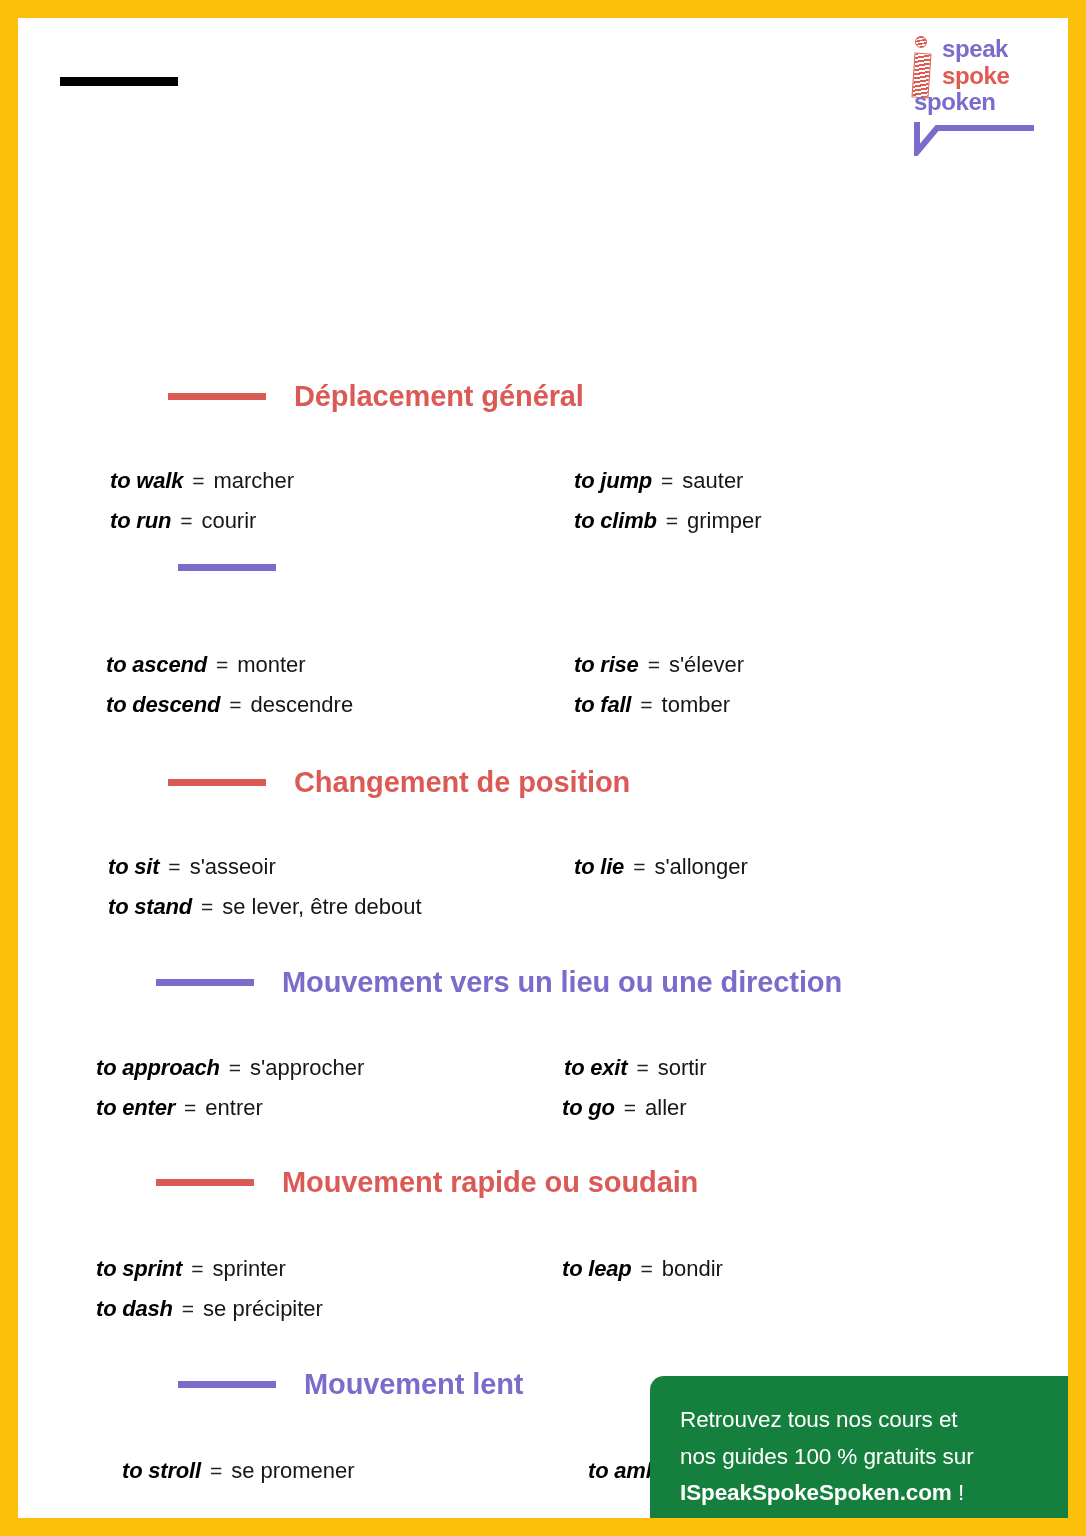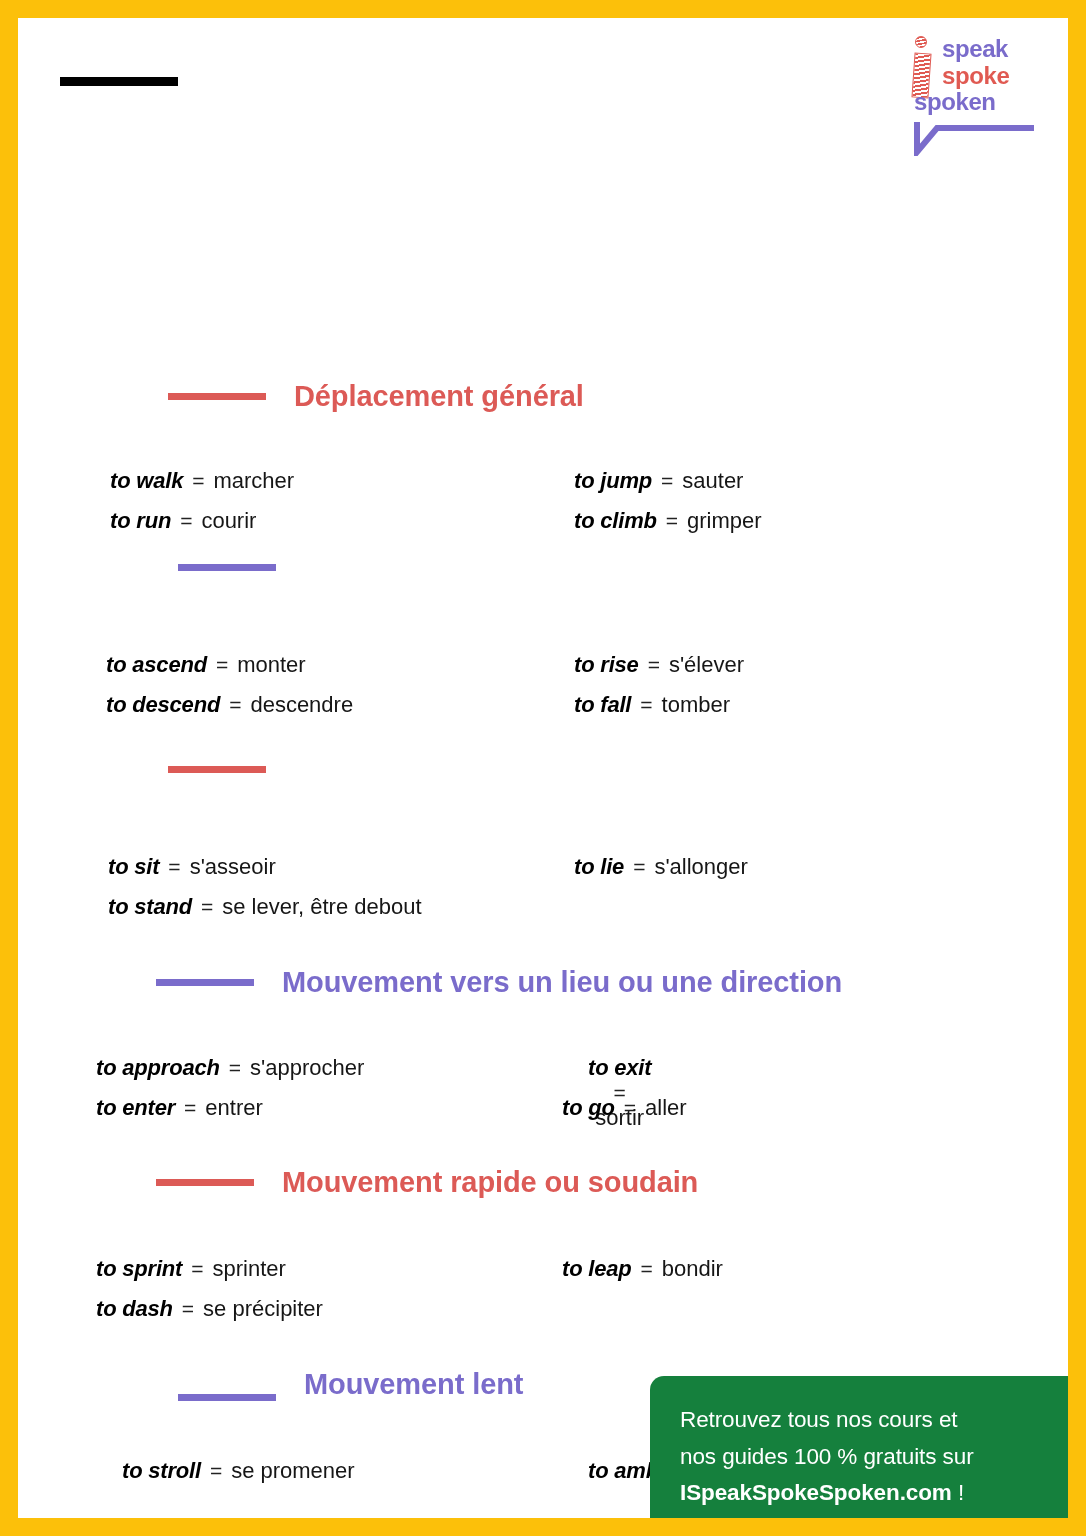--- a/index.html
+++ b/index.html
@@ -261,20 +261,21 @@
           <div class="cell" style="position: absolute; left: 468px; top: 0px;">
             <span class="verb">to fall</span>
             <span class="eq">=</span>
             <span class="fr">tomber</span>
           </div>
         </div>
       </div>
       <div class="section sec-red">
         <div class="section-head" style="position: absolute; top: 598px; left: 150px;">
           <span class="section-rule"></span>
+          <span class="section-title">Changement de position</span>
         </div>
         <div class="row" style="position: absolute; left: 90px; top: 686px;">
           <div class="cell">
             <span class="verb">to sit</span>
             <span class="eq">=</span>
             <span class="fr">s'asseoir</span>
           </div>
           <div class="cell" style="position: absolute; left: 466px; top: 0px;">
             <span class="verb">to lie</span>
             <span class="eq">=</span>
@@ -293,21 +294,21 @@
         <div class="section-head" style="position: absolute; top: 798px; left: 138px;">
           <span class="section-rule"></span>
           <span class="section-title">Mouvement vers un lieu ou une direction</span>
         </div>
         <div class="row" style="position: absolute; left: 78px; top: 887px;">
           <div class="cell">
             <span class="verb">to approach</span>
             <span class="eq">=</span>
             <span class="fr">s'approcher</span>
           </div>
-          <div class="cell" style="position: absolute; left: 492px; top: 0px; flex-direction: column;">
+          <div class="cell" style="position: absolute; left: 468px; top: 0px;">
             <span class="verb">to exit</span>
             <span class="eq">=</span>
             <span class="fr">sortir</span>
           </div>
         </div>
         <div class="row" style="position: absolute; left: 78px; top: 927px;">
           <div class="cell">
             <span class="verb">to enter</span>
             <span class="eq">=</span>
             <span class="fr">entrer</span>
@@ -338,21 +339,21 @@
         </div>
         <div class="row" style="position: absolute; left: 78px; top: 1128px;">
           <div class="cell">
             <span class="verb">to dash</span>
             <span class="eq">=</span>
             <span class="fr">se précipiter</span>
           </div>
         </div>
       </div>
       <div class="section sec-pur">
-        <div class="section-head" style="position: absolute; top: 1200px; left: 160px; align-items: flex-end;">
+        <div class="section-head" style="position: absolute; top: 1200px; left: 160px;">
           <span class="section-rule"></span>
           <span class="section-title">Mouvement lent</span>
         </div>
         <div class="row" style="position: absolute; left: 104px; top: 1290px;">
           <div class="cell">
             <span class="verb">to stroll</span>
             <span class="eq">=</span>
             <span class="fr">se promener</span>
           </div>
           <div class="cell" style="position: absolute; left: 466px; top: 0px;">

